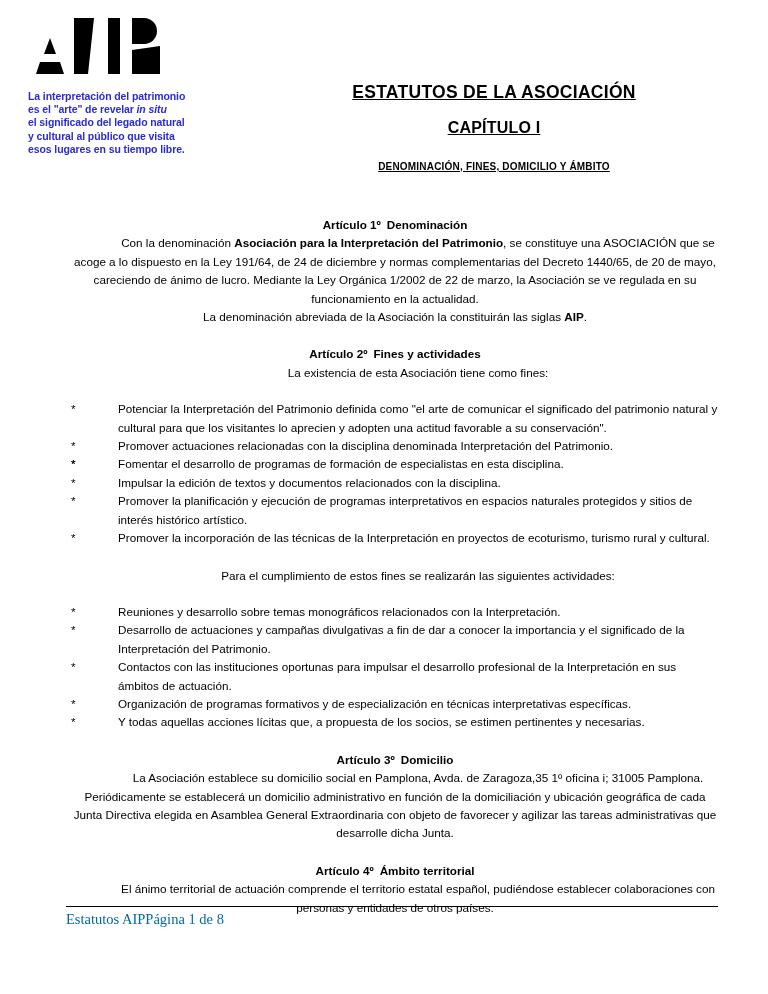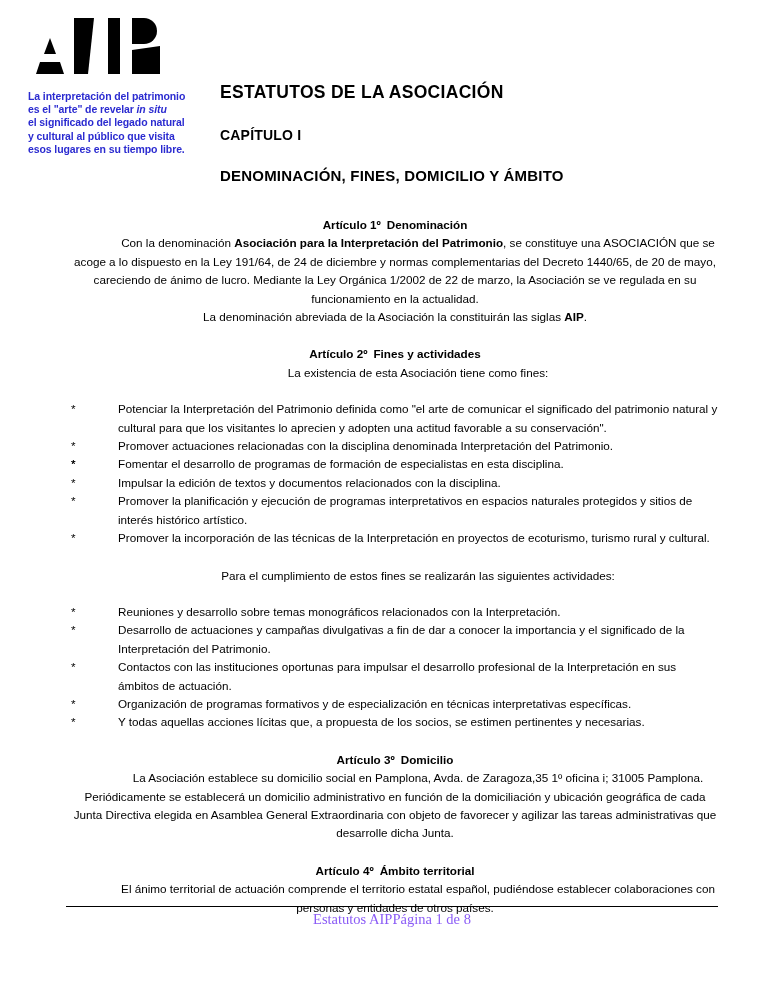--- a/index.html
+++ b/index.html
@@ -53,39 +53,40 @@
     font-weight: bold;
     line-height: 13.2px;
     color: #2B2BD0;
     letter-spacing: -0.1px;
     white-space: pre-line;
   }
   .tagline i { font-style: italic; }
 
   .titles {
     position: absolute;
-    left: 220px;
+    left: 234px;
     top: 82px;
     width: 520px;
-    text-align: left;
+    text-align: center;
+    text-decoration: underline;
   }
   .doc-title {
     font-size: 17.5px;
     font-weight: bold;
     letter-spacing: 0.3px;
     margin: 0;
   }
   .chapter {
-    font-size: 14px;
+    font-size: 16px;
     font-weight: bold;
     letter-spacing: 0.2px;
-    margin: 24px 0 0 0;
+    margin: 16px 0 0 0;
   }
   .chapter-subject {
-    font-size: 15px;
+    font-size: 10px;
     font-weight: bold;
     letter-spacing: 0.2px;
     margin: 24px 0 16px 0;
   }
 
   
   .content {
     position: absolute;
     left: 70px;
     top: 216px;
@@ -139,25 +140,25 @@
     width: 652px;
   }
   .footer-rule {
     border: 0;
     border-top: 1px solid #000;
     margin: 0 0 4px 0;
     width: 100%;
   }
   .footer-row {
     display: flex;
-    justify-content: center;
+    justify-content: flex-start;
     align-items: baseline;
     font-family: "Liberation Serif", serif;
     font-size: 14.5px;
-    color: #8b5cf6;
+    color: #0369a1;
   }
 </style>
 </head>
 <body>
 
 <div class="page">
 
   <div class="header">
 
     <div class="brand">

